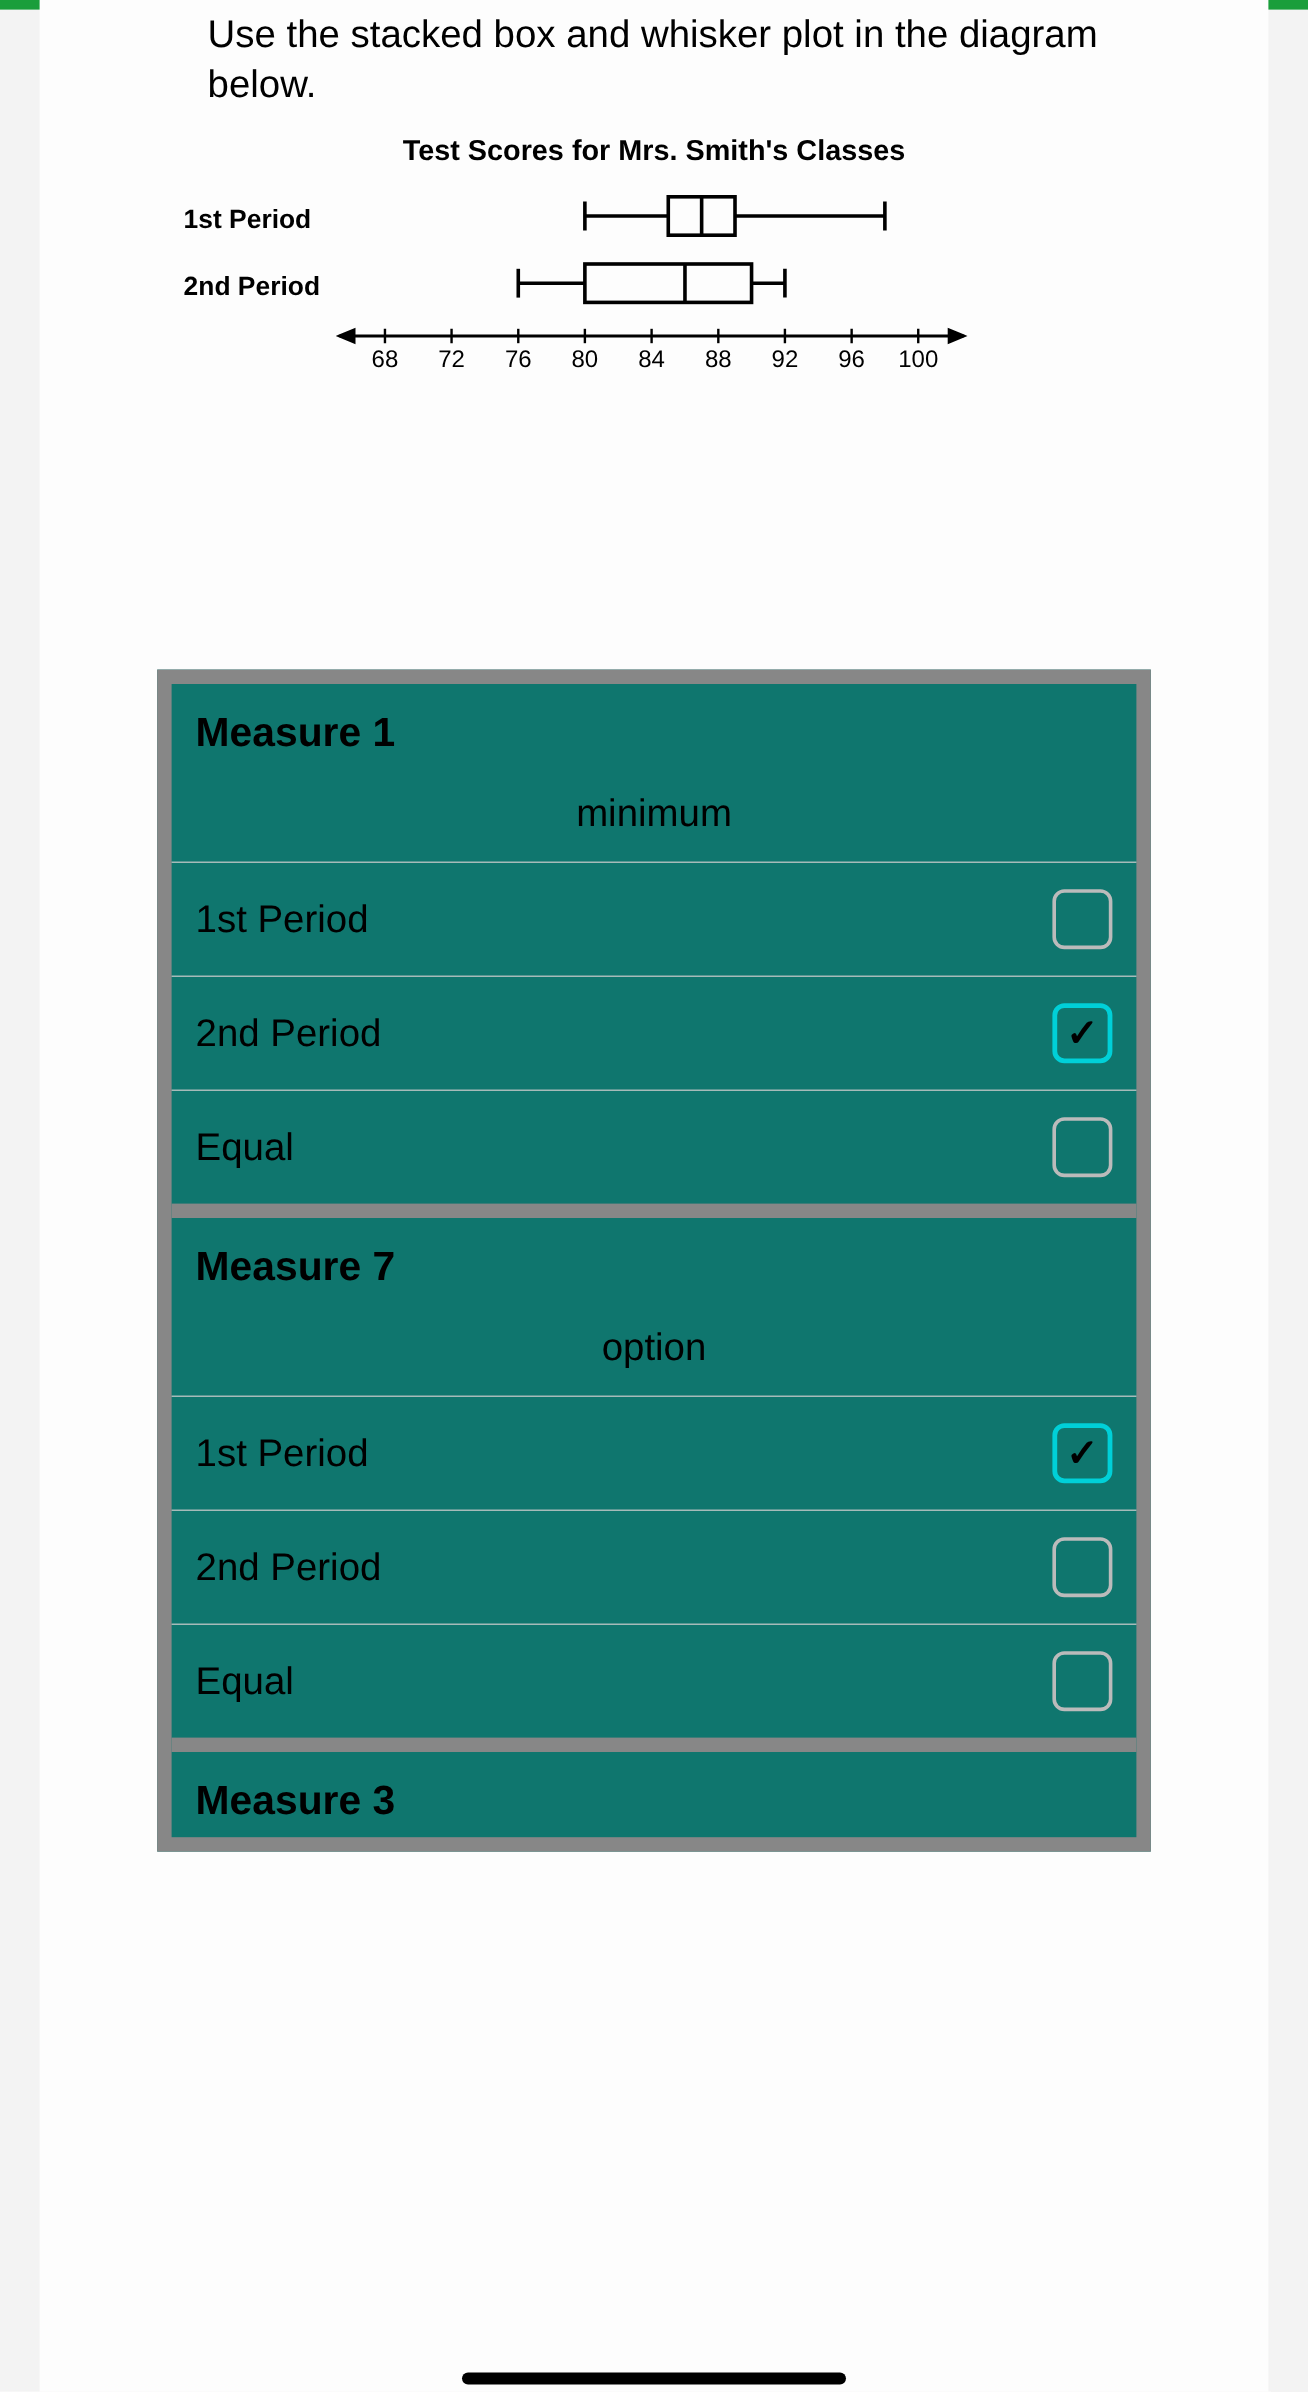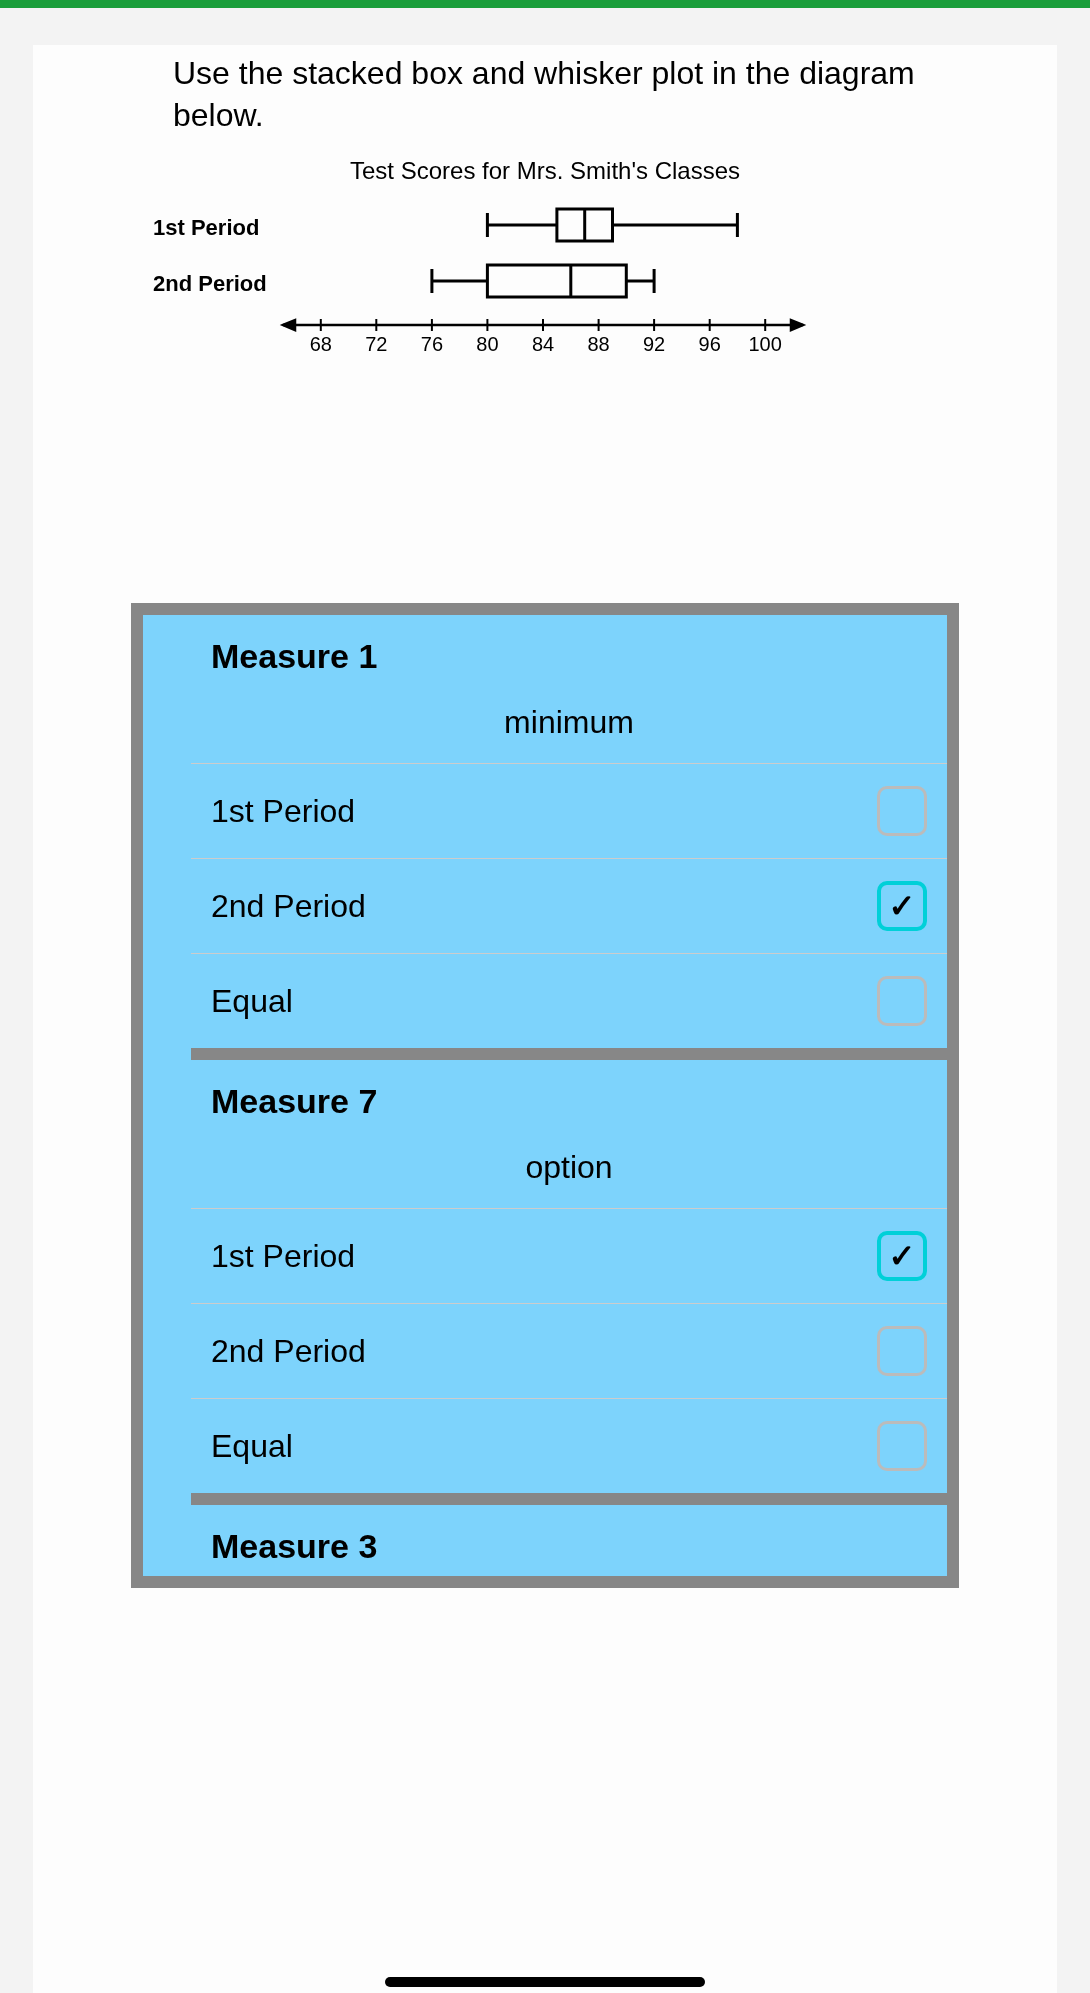--- a/index.html
+++ b/index.html
@@ -15,38 +15,37 @@
     height: 8px;
     background: #1a9e3b;
   }
   .content-card {
     position: absolute;
     left: 33px;
     right: 33px;
     top: 0;
     bottom: 0;
     background: #fdfdfd;
-    margin-top: 45px;
   }
   .intro-text {
     position: absolute;
     top: 8px;
     left: 140px;
     right: 140px;
     font-size: 32px;
     line-height: 1.3;
     color: #000;
   }
   .chart-title {
     position: absolute;
     top: 112px;
     left: 0;
     width: 100%;
     text-align: center;
-    font-weight: normal;
+    font-weight: bold;
     font-size: 24px;
   }
   .chart-area {
     position: absolute;
     top: 150px;
     left: 120px;
     right: 120px;
     height: 175px;
   }
   .row-label-1 {
@@ -87,22 +86,21 @@
     line-height: 1.3;
     background: #fff;
     padding-bottom: 10px;
   }
   .table-wrapper {
     position: absolute;
     top: 558px;
     left: 98px;
     right: 98px;
     border: 12px solid #878787;
-    background: #7dd3fc;
-    padding-left: 48px;
+    background: #0f766e;
   }
   .measure-block { border-bottom: 12px solid #878787; }
   .measure-block:last-child { border-bottom: none; }
   .measure-header {
     padding: 22px 20px 10px 20px;
     font-size: 34px;
     font-weight: bold;
   }
   .measure-name {
     padding: 18px 20px 22px 20px;

